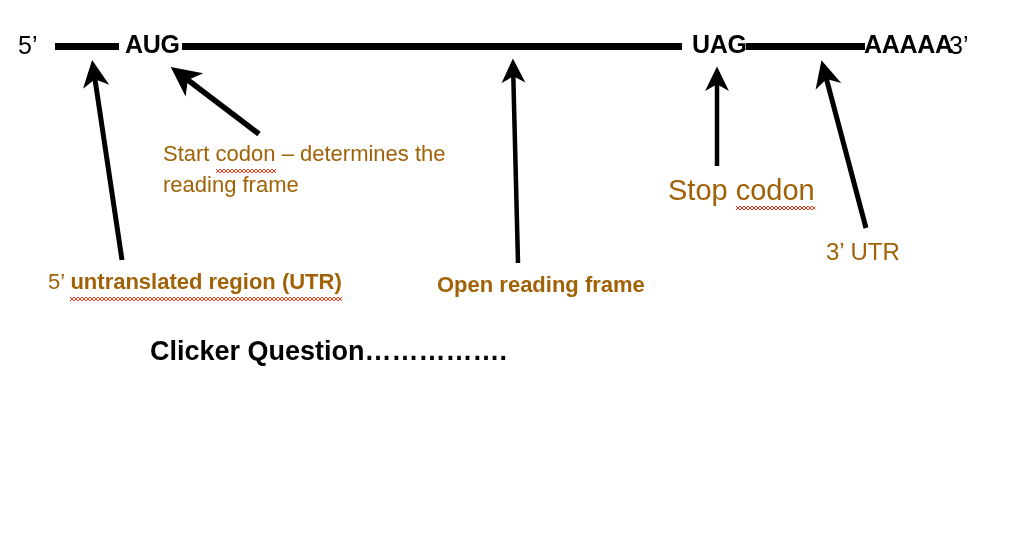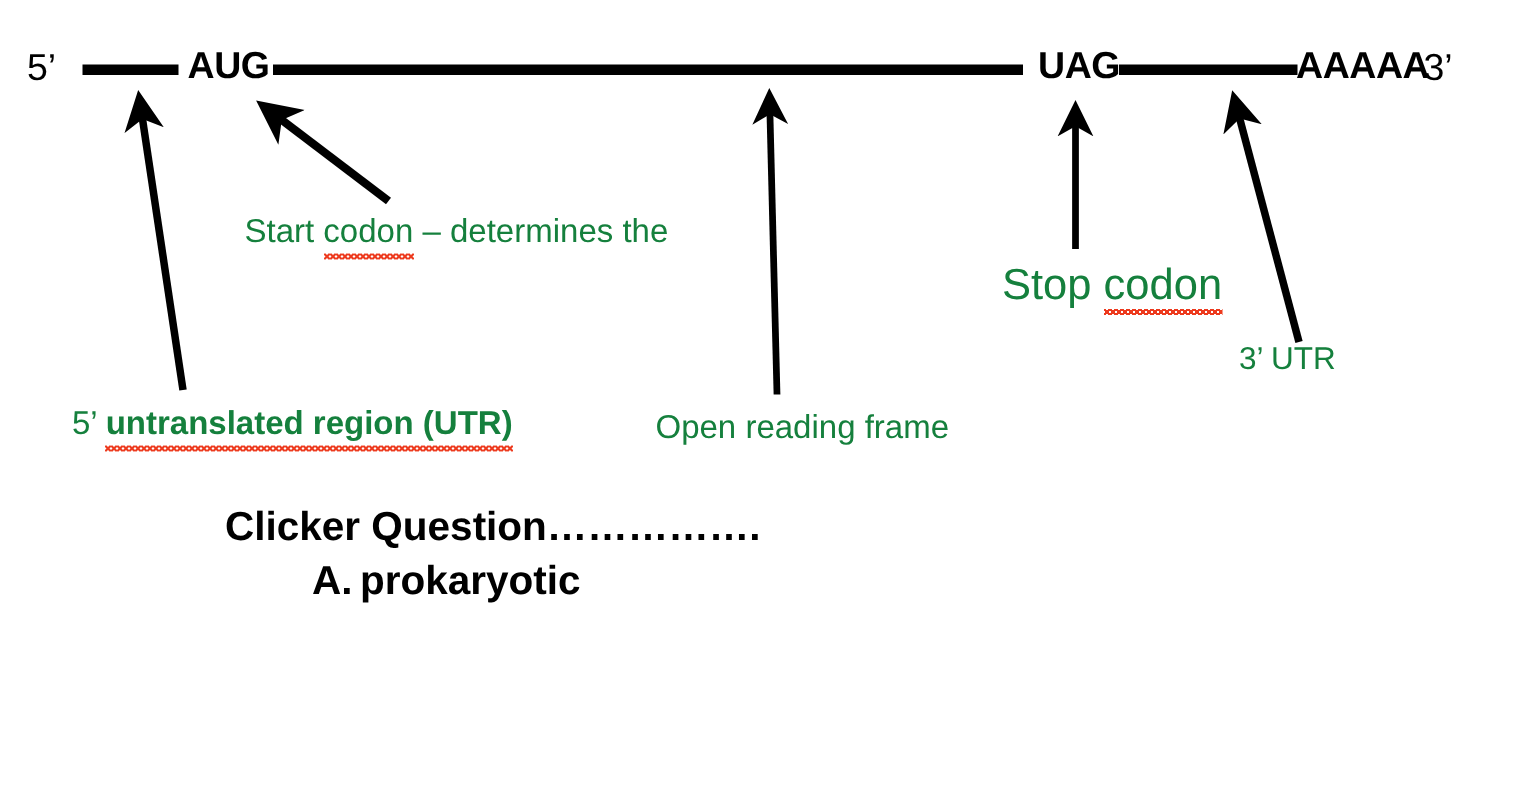--- a/index.html
+++ b/index.html
@@ -41,24 +41,24 @@
   .rna-seg {
     position: absolute;
     height: 7px;
     background: #000000;
   }
 
   
   .callout {
     position: absolute;
     font-family: "Liberation Sans", sans-serif;
-    color: #15803d;
+    color: #a16207;
     white-space: nowrap;
   }
-  .callout.bold { font-weight: normal; }
+  .callout.bold { font-weight: bold; }
   .callout.plain { font-weight: normal; }
 
   .sp {
     position: relative;
     display: inline-block;
   }
   .sp::after {
     content: "";
     position: absolute;
     left: 0;
@@ -139,30 +139,30 @@
 
       <line x1="518" y1="263" x2="513" y2="64" stroke="#000000" stroke-width="4.5" marker-end="url(#ah)"></line>
 
       <line x1="717" y1="166" x2="717" y2="72" stroke="#000000" stroke-width="4.5" marker-end="url(#ah)"></line>
 
       <line x1="866" y1="228" x2="823" y2="66" stroke="#000000" stroke-width="5" marker-end="url(#ah)"></line>
     </svg>
 
     <div class="callout plain" style="left:163px; top:138px; font-size:22px; line-height:31px;">
       <div><span>Start </span><span class="sp">codon</span><span> – determines the</span></div>
+      <div>reading frame</div>
     </div>
 
     <div class="callout plain" style="left:668px; top:175px; font-size:29px; line-height:31px;"><span>Stop </span><span class="sp">codon</span></div>
 
-    <div class="callout plain" style="left:826px; top:224px; font-size:21px; line-height:31px;">3’ UTR</div>
+    <div class="callout plain" style="left:826px; top:236px; font-size:24px; line-height:31px;">3’ UTR</div>
 
     <div class="callout" style="left:48px; top:266px; font-size:22px; line-height:31px;"><span class="plain">5’ </span><span class="sp" style="font-weight:bold;">untranslated region (UTR)</span></div>
 
     <div class="callout bold" style="left:437px; top:269px; font-size:22px; line-height:31px;">Open reading frame</div>
 
   </div>
 
   <div id="clicker-block">
     <div class="cq-line">Clicker Question…………….</div>
-    <div class="cq-option"><span class="opt-letter">A.</span><span>prokaryotic</span></div>
   </div>
 
 </div>
 
 </body></html>

